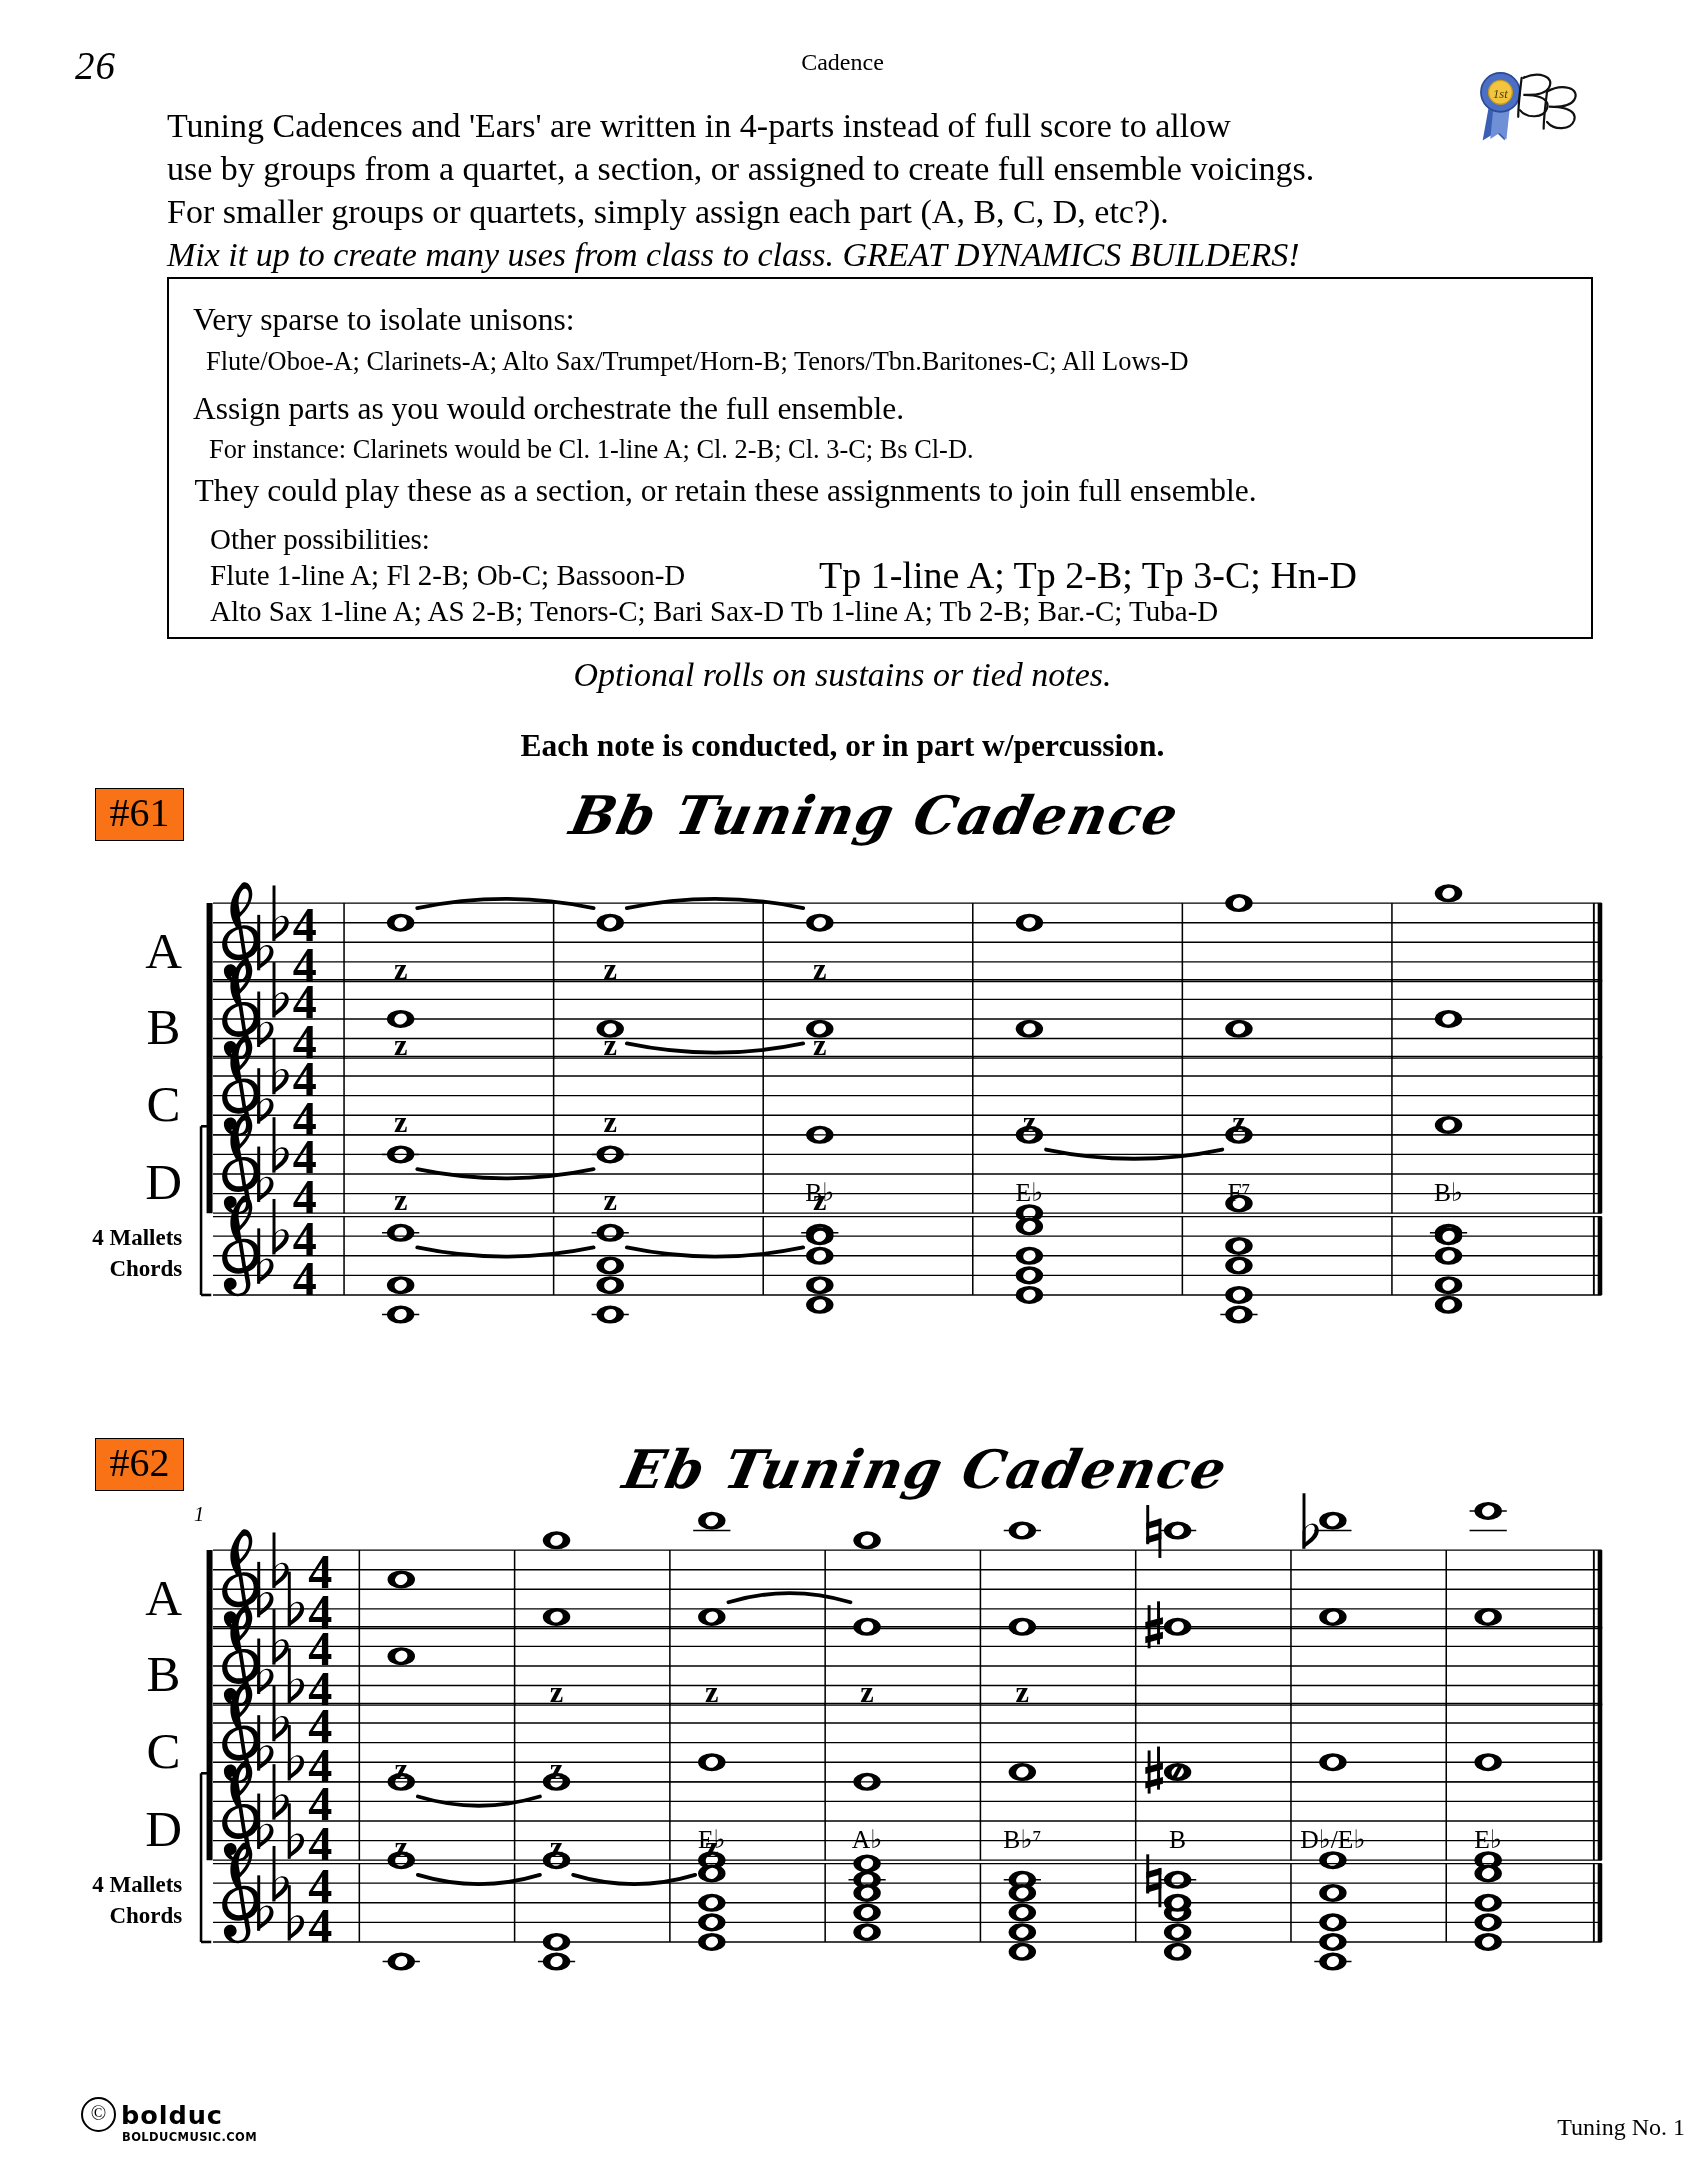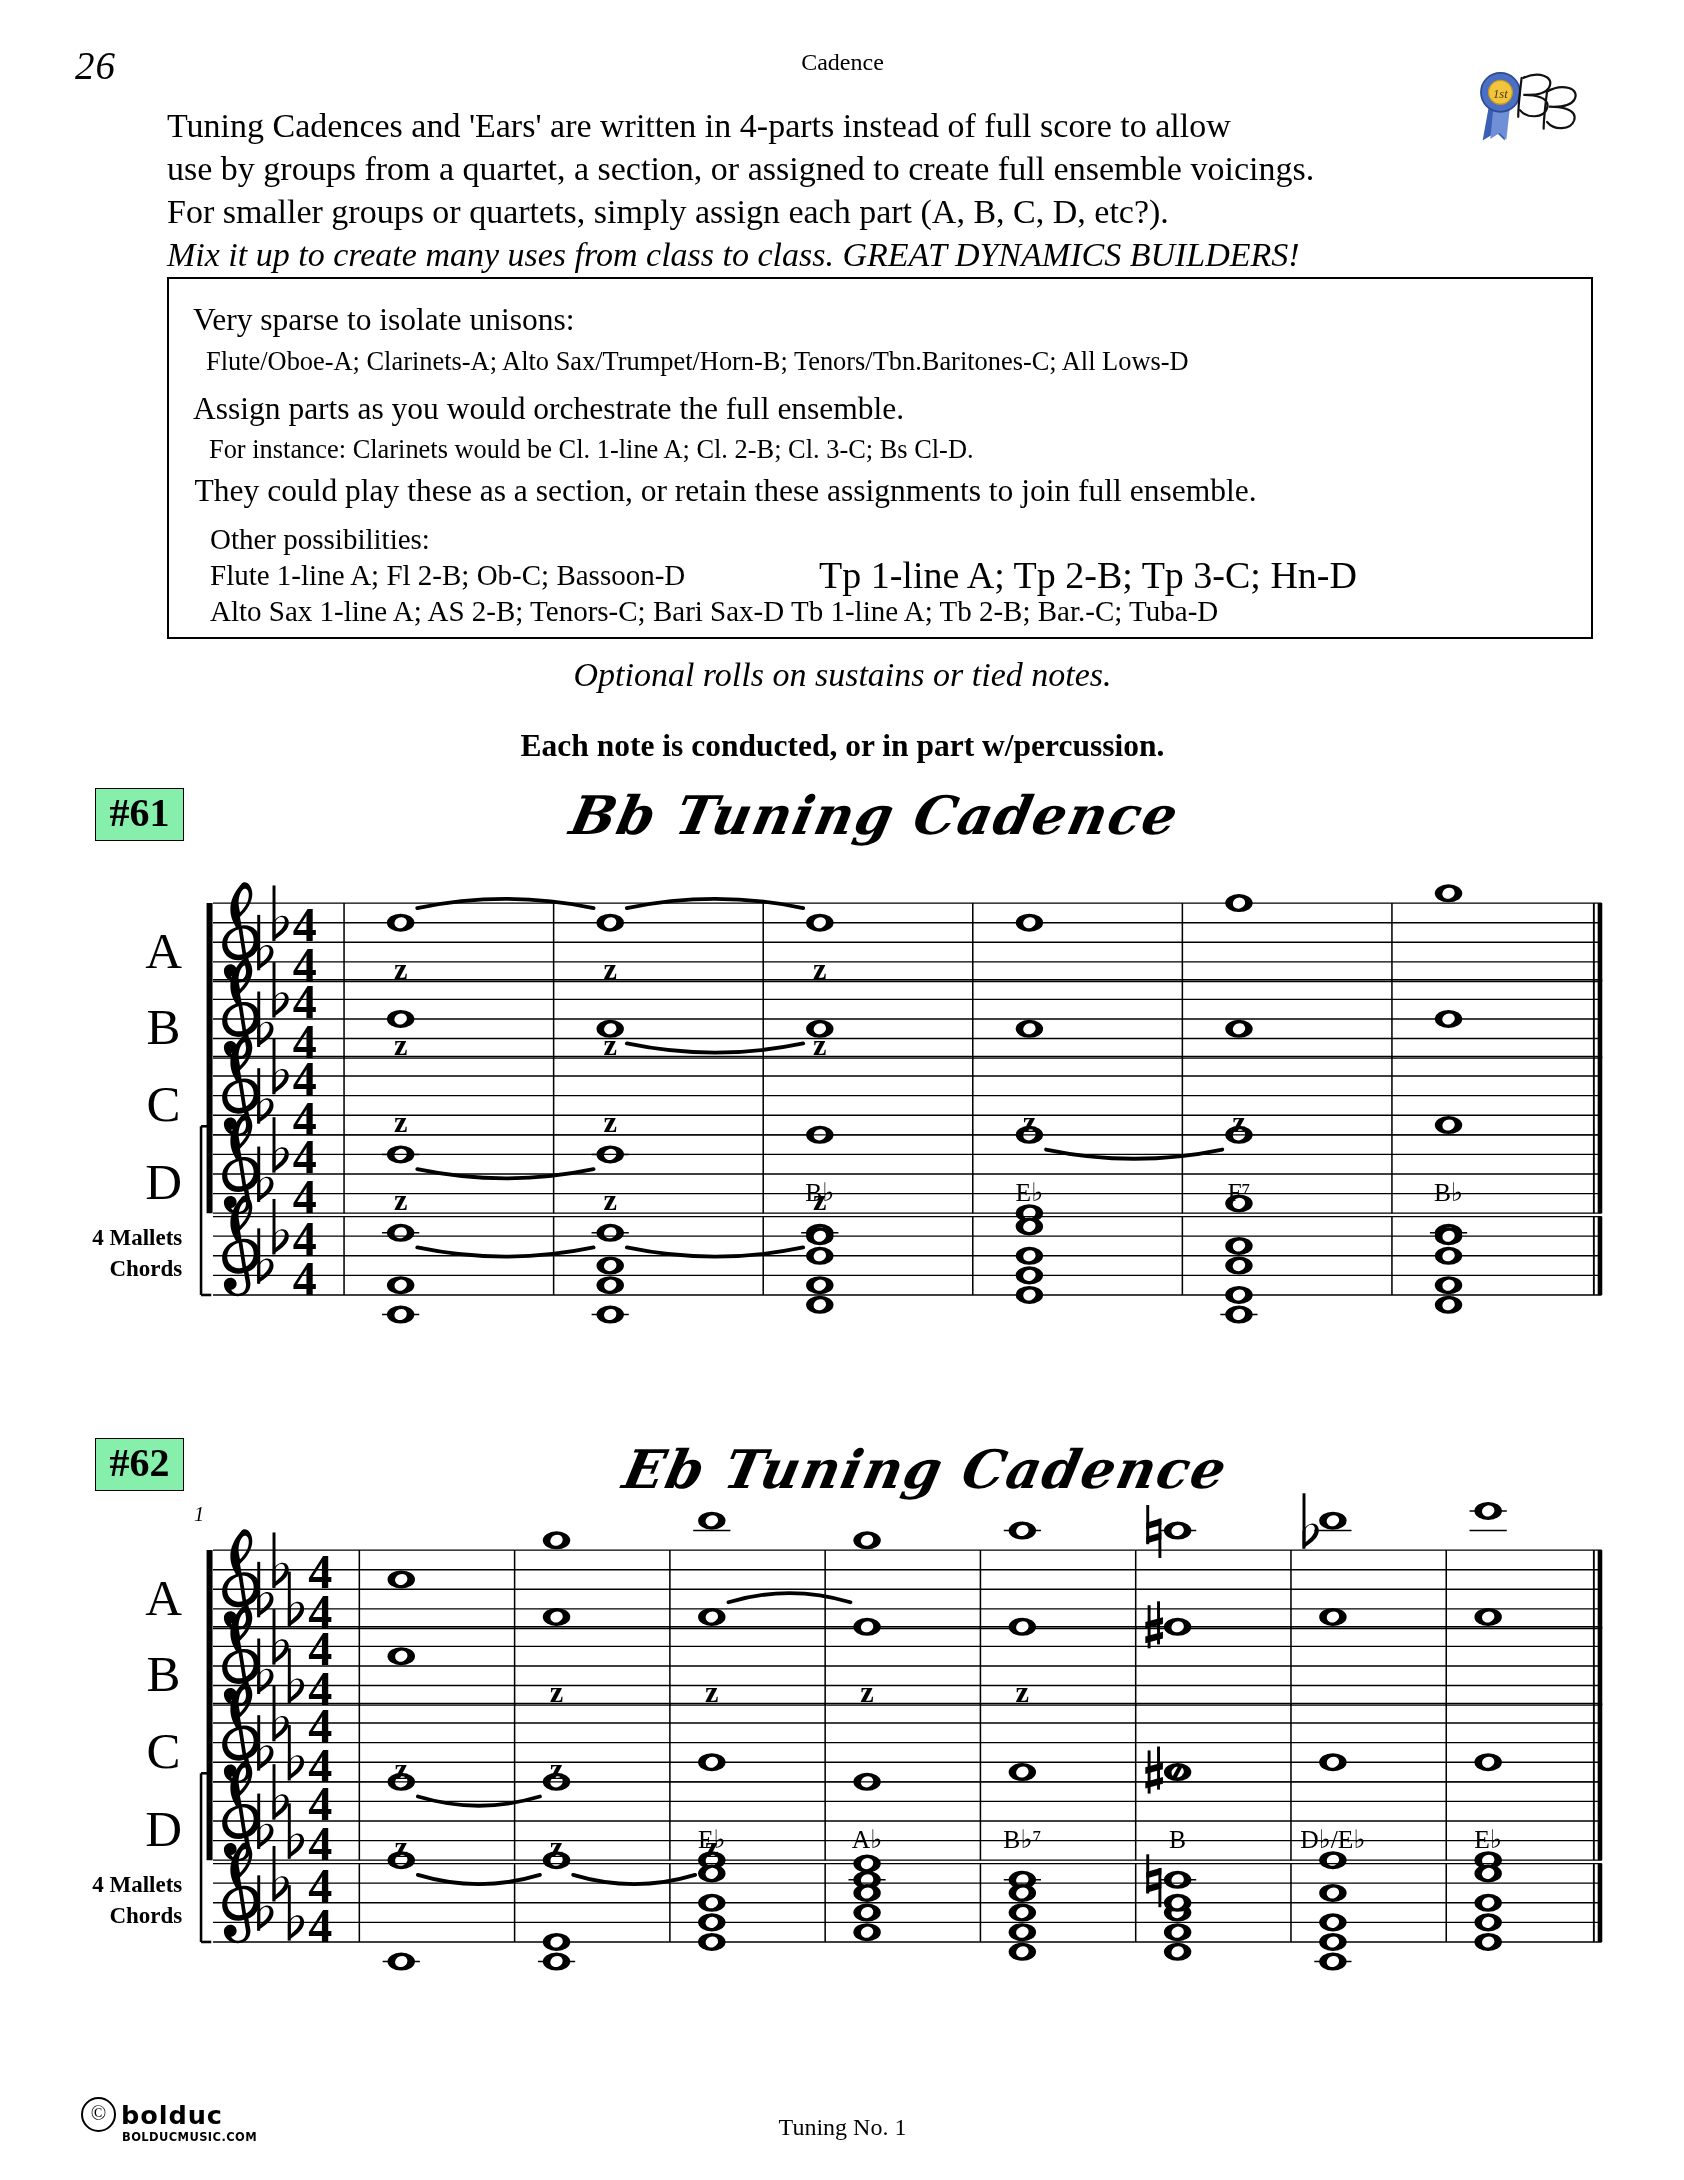--- a/index.html
+++ b/index.html
@@ -26,21 +26,21 @@
   .ab-row{position:absolute;white-space:nowrap;}
 
   
   #notice-rolls{left:0;top:656px;width:1685px;text-align:center;
                 font-size:34px;font-style:italic;}
   #notice-conducted{left:0;top:728px;width:1685px;text-align:center;
                 font-size:31.5px;font-weight:bold;}
 
   
   .numbox{border:1.7px solid #000;padding:2.6px 13.6px 6px 13.6px;
-          font-size:40px;font-weight:bold;background:#86efac;
+          font-size:40px;font-weight:normal;background:#f97316;
           font-family:"Liberation Serif",serif;line-height:1.05;}
   #num61{left:95px;top:788px;}
   #num62{left:95px;top:1438px;}
   #meas-1{left:194px;top:1503px;font-size:20.4px;font-style:italic;}
 
   
   .cad-title{font-family:"DejaVu Serif",serif;font-style:italic;font-weight:bold;
              font-size:53px;letter-spacing:1.7px;
              transform:skewX(-12deg);transform-origin:left bottom;}
   #title61{left:565px;top:784px;}
@@ -49,21 +49,21 @@
   
   #footer-logo{left:81px;top:2097px;}
   #footer-logo .cmark{display:inline-block;width:31px;height:31px;border:2.1px solid #000;
         border-radius:50%;text-align:center;font-size:20.4px;line-height:28px;
         vertical-align:middle;}
   #footer-logo .wordmark{display:inline-block;font-family:"DejaVu Sans",sans-serif;
         font-weight:bold;font-size:25.6px;letter-spacing:0.9px;vertical-align:middle;
         margin-left:5.1px;}
   #footer-logo .url{font-family:"DejaVu Sans",sans-serif;font-size:11.5px;
         font-weight:bold;letter-spacing:0.4px;margin-left:41px;margin-top:-1.7px;}
-  #footer-center{left:0;top:2114px;width:1685px;text-align:center;font-size:24px;}
+  #footer-center{left:0;top:2114px;width:1685px;text-align:right;font-size:24px;}
 
   svg{display:block;overflow:visible;}
   text{font-family:"Liberation Serif",serif;}
 </style>
 </head>
 <body>
 
 <div class="abs" id="page-num">26</div>
 <div class="abs" id="running-head">Cadence</div>
 

